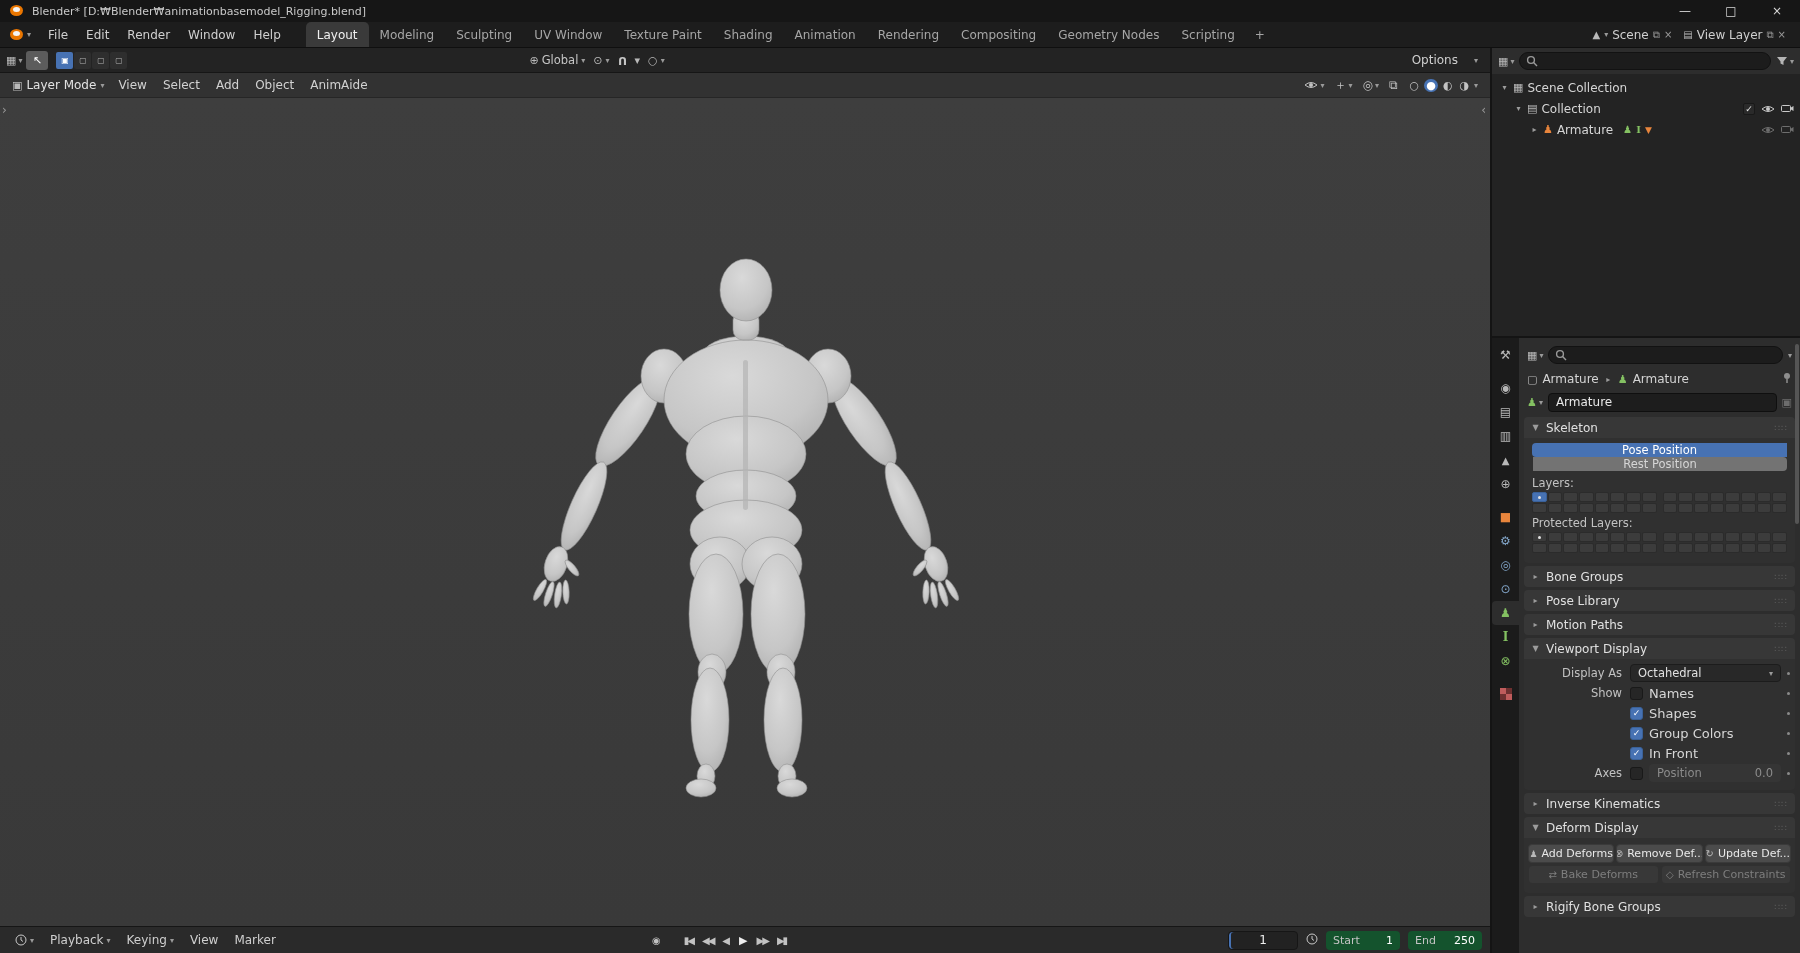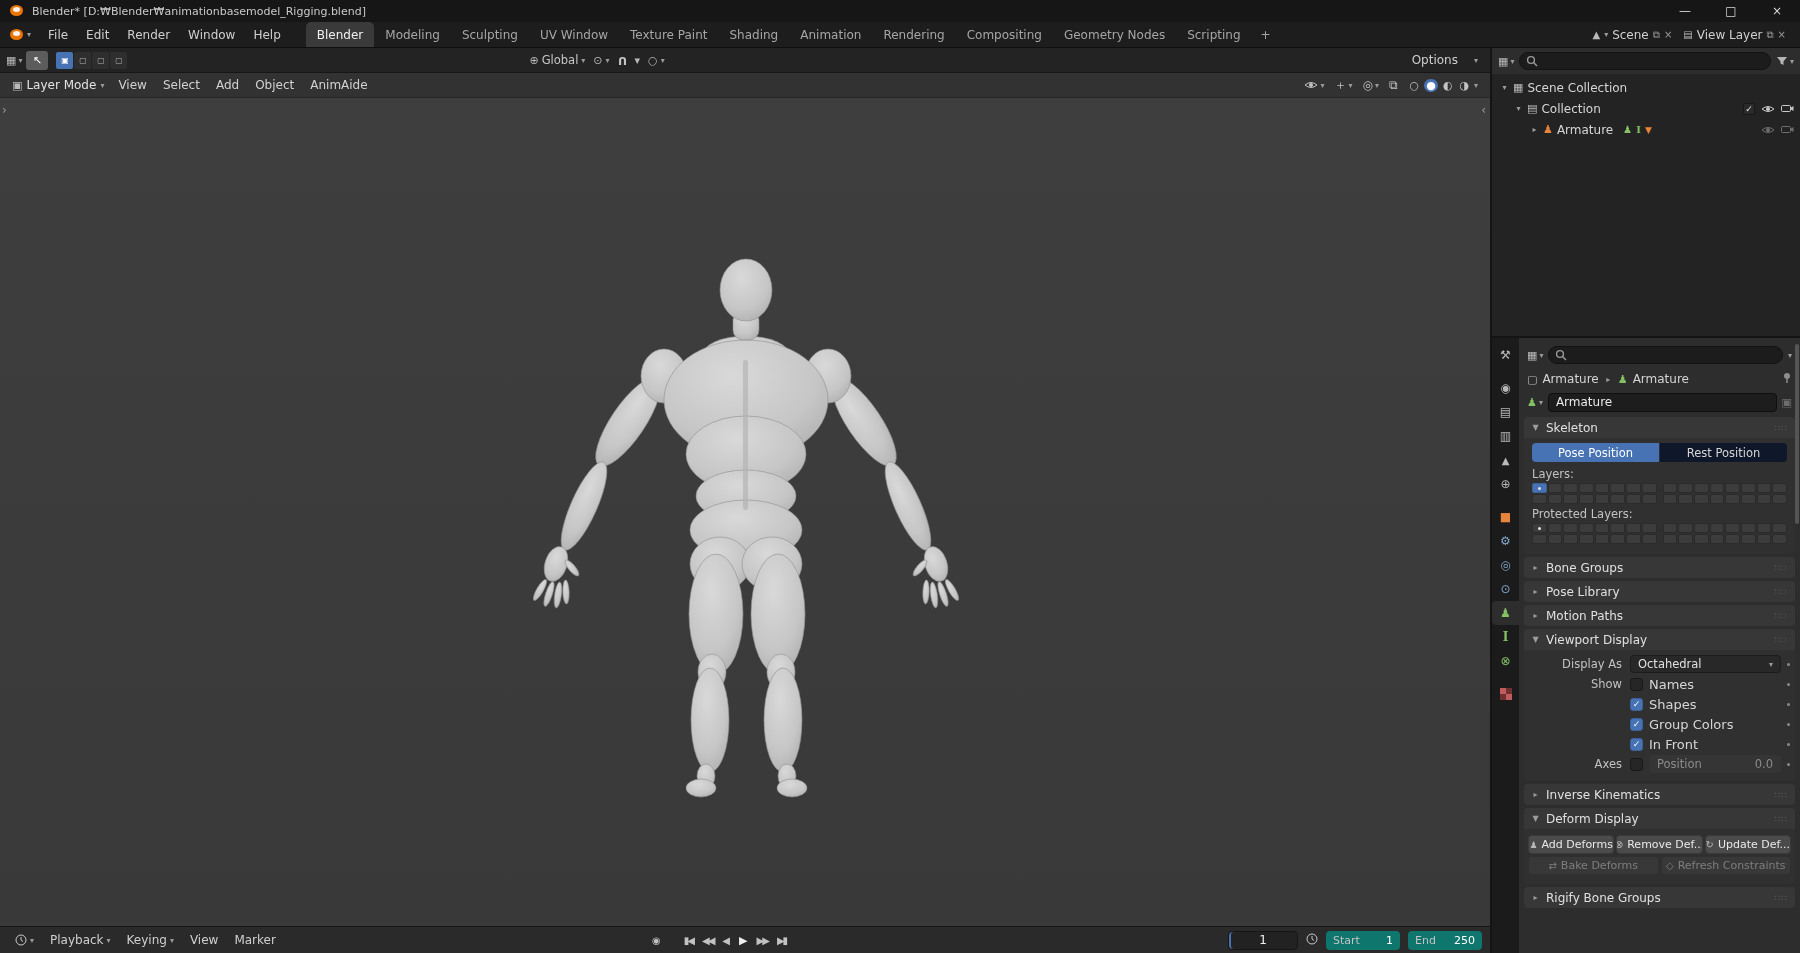--- a/index.html
+++ b/index.html
@@ -62,21 +62,21 @@
 
   
   .timeline{height:27px;background:#2a2a2a;border-top:1px solid #161616;display:flex;align-items:center;padding:0 8px;position:relative;}
   .tl-left{display:flex;align-items:center;gap:2px;}
   .tl-menu{padding:0 7px;color:#cfcfcf;display:flex;align-items:center;gap:3px;}
   .transport{position:absolute;left:652px;display:flex;align-items:center;gap:9px;color:#c2c2c2;font-size:10px;}
   .tr-btn{letter-spacing:-2px;}
   .tr-play{color:#efefef;font-size:11px;}
   .tl-right{margin-left:auto;display:flex;align-items:center;gap:8px;}
   .frame-field{width:70px;height:19px;background:#222;border:1px solid #161616;border-radius:4px;display:flex;align-items:center;justify-content:center;color:#f0f0f0;box-shadow:inset 2px 0 0 #4772b3;}
-  .range-field{width:74px;height:19px;background:#0f766e;border-radius:4px;display:flex;align-items:center;padding:0 7px;font-size:11px;}
+  .range-field{width:74px;height:19px;background:#14532d;border-radius:4px;display:flex;align-items:center;padding:0 7px;font-size:11px;}
   .range-field .lbl{color:#c3c3c3;}
   .range-field .val{margin-left:auto;color:#fff;}
 
   
   .outliner{height:290px;display:flex;flex-direction:column;border-bottom:2px solid #141414;}
   .ol-header{height:26px;background:#2d2d2d;display:flex;align-items:center;padding:0 6px;gap:5px;}
   .search-pill{flex:1;height:18px;background:#1c1c1c;border:1px solid #121212;border-radius:9px;display:flex;align-items:center;padding:0 6px;gap:4px;}
   .ol-body{flex:1;background:#232323;padding-top:3px;}
   .ol-row{height:21px;display:flex;align-items:center;gap:4px;font-size:12px;color:#d6d6d6;padding-right:6px;}
   .tri{font-size:8px;color:#9c9c9c;width:9px;text-align:center;}
@@ -96,22 +96,22 @@
   .checker::before{content:"";position:absolute;left:0;top:0;width:6px;height:6px;background:#c05c5c;box-shadow:6px 6px 0 #c05c5c,6px 0 0 #6e3030,0 6px 0 #6e3030;}
   .props-content{flex:1;padding:4px 4px 0 4px;overflow:hidden;position:relative;}
   .props-row{display:flex;align-items:center;gap:5px;height:24px;padding:0 4px;}
   .pc-search{height:26px;}
   .name-field{flex:1;height:19px;background:#1d1d1d;border:1px solid #0f0f0f;border-radius:4px;display:flex;align-items:center;padding:0 7px;color:#e8e8e8;}
   .panel{background:#303030;border-radius:4px;margin:3px 1px;}
   .panel-header{height:21px;display:flex;align-items:center;gap:6px;padding:0 7px;color:#e0e0e0;background:#373737;border-radius:4px;font-size:12px;}
   .panel.open .panel-header{border-radius:4px 4px 0 0;}
   .grip{margin-left:auto;color:#5c5c5c;font-size:9px;letter-spacing:1px;}
   .panel-body{padding:4px 8px 7px 8px;}
-  .seg{display:flex;margin:1px 0 5px 0;}
-  .seg-btn{flex:1;height:19px;display:flex;align-items:center;justify-content:center;font-size:11.5px;background:#0f172a;color:#d6d6d6;}
+  .seg{display:flex;margin:1px 0 5px 0;flex-direction:column;}
+  .seg-btn{flex:1;height:19px;display:flex;align-items:center;justify-content:center;font-size:11.5px;background:#737373;color:#d6d6d6;}
   .seg-btn.active{background:#4772b3;color:#fff;}
   .seg-btn:first-child{border-radius:4px 0 0 4px;}
   .seg-btn:last-child{border-radius:0 4px 4px 0;border-left:1px solid #303030;}
   .sub-label{font-size:11.5px;color:#c2c2c2;margin:3px 0 2px 0;}
   .layer-grid{display:flex;gap:6px;margin-bottom:3px;}
   .layer-block{flex:1;display:grid;grid-template-columns:repeat(8,1fr);gap:1px;}
   .layer-cell{height:10px;background:#3c3c3c;border:1px solid #2b2b2b;border-radius:2px;position:relative;}
   .layer-cell.on{background:#4772b3;border-color:#3a movie6199;border-color:#3a6199;}
   .layer-cell.dot::after{content:"";position:absolute;inset:0;margin:auto;width:3px;height:3px;border-radius:50%;background:#e2e2e2;}
   .prop-row{display:flex;align-items:center;height:20px;padding-right:12px;position:relative;}
@@ -155,21 +155,21 @@
           <span class="o2"></span>
         </span>
       <span class="caret">▾</span>
     </span>
     <span class="menu-item">File</span>
     <span class="menu-item">Edit</span>
     <span class="menu-item">Render</span>
     <span class="menu-item">Window</span>
     <span class="menu-item">Help</span>
     <div class="ws-tabs">
-      <span class="ws-tab active">Blender</span>
+      <span class="ws-tab active">Layout</span>
       <span class="ws-tab">Modeling</span>
       <span class="ws-tab">Sculpting</span>
       <span class="ws-tab">UV Window</span>
       <span class="ws-tab">Texture Paint</span>
       <span class="ws-tab">Shading</span>
       <span class="ws-tab">Animation</span>
       <span class="ws-tab">Rendering</span>
       <span class="ws-tab">Compositing</span>
       <span class="ws-tab">Geometry Nodes</span>
       <span class="ws-tab">Scripting</span>

